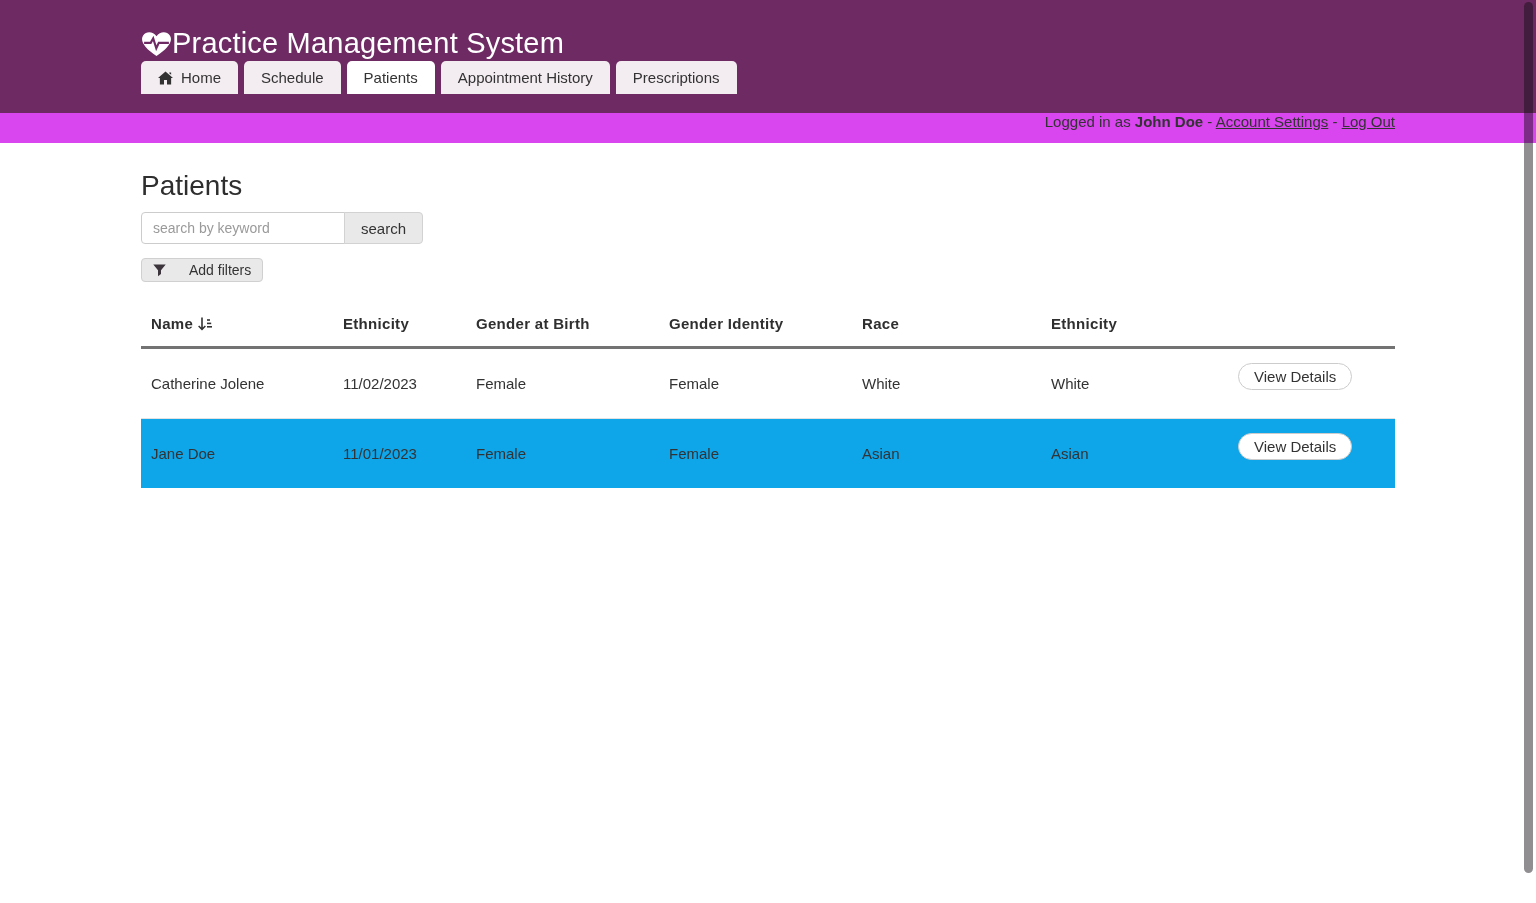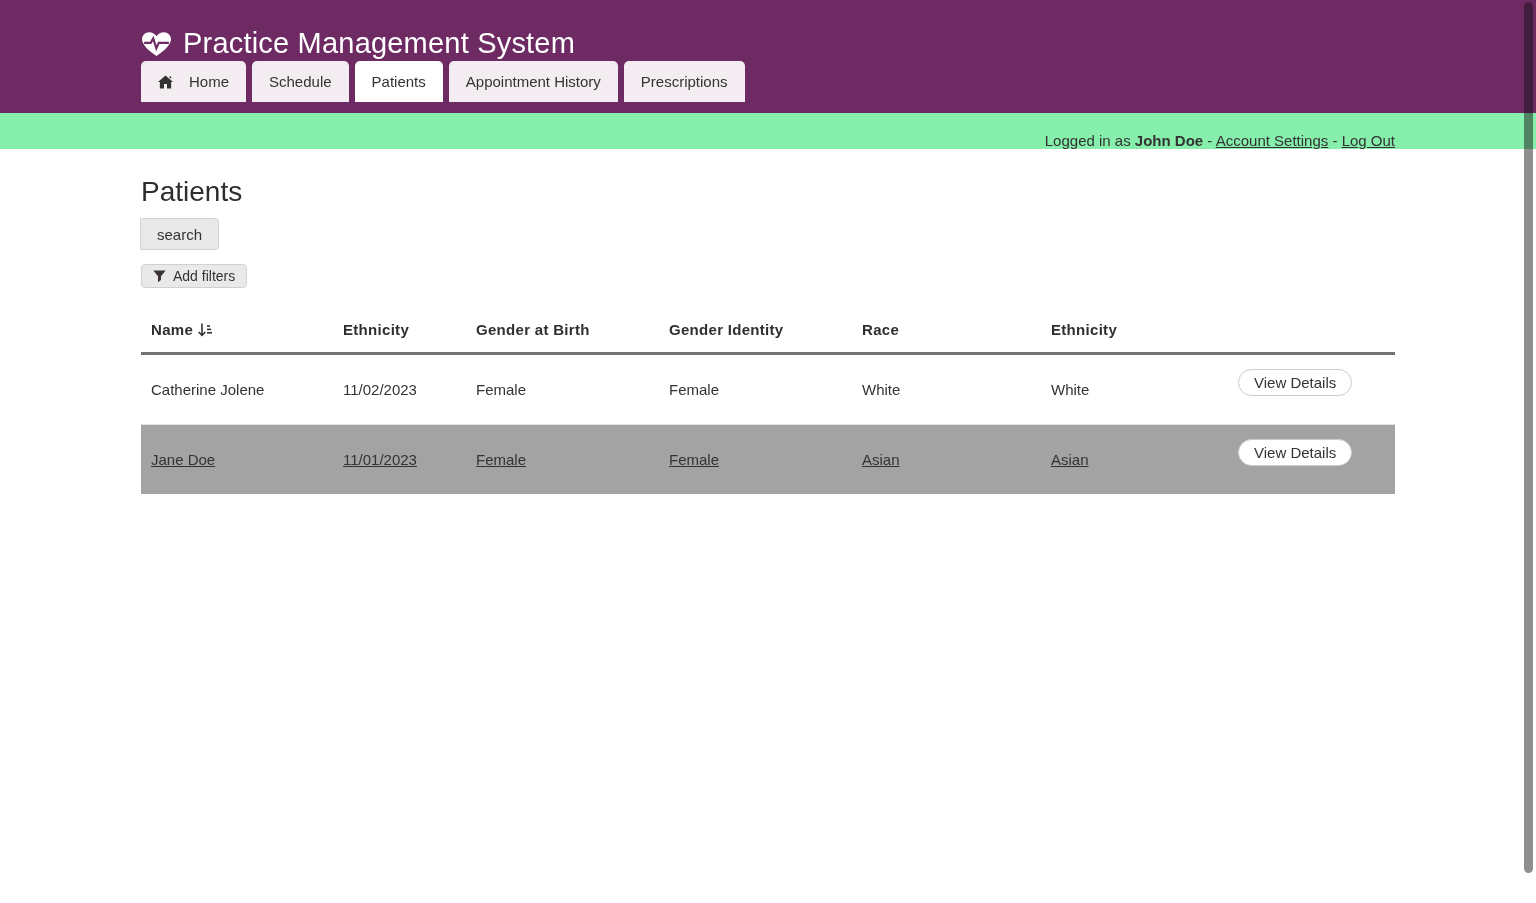--- a/index.html
+++ b/index.html
@@ -8,44 +8,44 @@
     font-family: "Liberation Sans", "DejaVu Sans", sans-serif;
     color: #333;
     background: #fff;
     overflow: hidden;
     position: relative;
   }
   .container { width: 1254px; margin: 0 auto; }
 
   
   .app-header { background: #6e2a63; height: 113px; }
-  .brand { display: flex; align-items: center; gap: 11px; padding-top: 26px; height: 61px; }
+  .brand { display: flex; align-items: center; padding-top: 26px; height: 61px; }
   .brand-icon { width: 31px; height: 28px; display: inline-flex; flex: none; }
   .brand-title { color: #fff; font-size: 29px; font-weight: 400; letter-spacing: 0.2px; }
 
   .tabs { display: flex; gap: 6px; height: 33px; }
   .tab {
     background: #f3ecf1;
     color: #333;
     border-radius: 5px 5px 0 0;
     padding: 0 17px;
-    height: 41px;
+    height: 33px;
     display: inline-flex;
     align-items: center;
-    gap: 16px;
+    gap: 8px;
     font-size: 15px;
     cursor: pointer;
     text-decoration: none;
     white-space: nowrap;
   }
   .tab.active { background: #ffffff; }
   .tab .tab-icon { width: 15px; height: 14px; display: inline-flex; }
 
   
-  .userbar { background: #86efac; height: 36px; display: flex; align-items: flex-end; }
+  .userbar { background: #d946ef; height: 30px; display: flex; align-items: flex-start; }
   .userbar-inner { text-align: right; font-size: 15px; color: #333; }
   .userbar-inner .bold { font-weight: 700; }
   .userbar-inner a { color: #333; text-decoration: underline; cursor: pointer; }
 
   
   .page-title { font-size: 28px; font-weight: 400; color: #2e2e2e; margin-top: 27px; }
 
   .search-row { display: flex; margin-top: 10px; }
   .search-input {
     width: 204px; height: 32px;
@@ -68,21 +68,21 @@
     font-size: 15px;
     font-family: inherit;
     color: #333;
     cursor: pointer;
   }
 
   .add-filters-btn {
     margin-top: 14px;
     display: inline-flex;
     align-items: center;
-    gap: 7px;
+    gap: 23px;
     background: #e9e9e9;
     border: 1px solid #d0d0d0;
     border-radius: 4px;
     padding: 0 11px;
     height: 24px;
     font-size: 14px;
     font-family: inherit;
     color: #333;
     cursor: pointer;
   }
@@ -96,21 +96,21 @@
     font-weight: 700;
     letter-spacing: 0.3px;
     color: #2f2f2f;
     padding: 14px 10px;
     border-bottom: 3px solid #737373;
     white-space: nowrap;
   }
   td { font-size: 15px; color: #333; padding: 21px 10px; white-space: nowrap; overflow: hidden; }
   tbody tr { border-bottom: 1px solid #e2e2e2; }
   tbody tr:last-child { border-bottom: none; }
-  tbody tr.striped { background: #a3a3a3; text-decoration: underline; }
+  tbody tr.striped { background: #0ea5e9; }
   td.actions { text-align: left; padding-top: 14px; padding-bottom: 28px; }
 
   .sort-icon { width: 14px; height: 14px; display: inline-block; vertical-align: -2px; margin-left: 5px; }
   .th-name-wrap { display: inline-flex; align-items: center; cursor: pointer; }
 
   .view-details-btn {
     background: #fff;
     border: 1px solid #ccc;
     border-radius: 15px;
     padding: 4px 15px;
@@ -179,20 +179,21 @@
     <a>Account Settings</a>
     <span>-</span>
     <a>Log Out</a>
   </div>
 </div>
 
 <main class="container">
   <h1 class="page-title">Patients</h1>
 
   <div class="search-row">
+    <input class="search-input" type="text" placeholder="search by keyword" style="">
     <button class="search-btn">search</button>
   </div>
 
   <button class="add-filters-btn">
     <span class="filter-icon">
       <svg viewBox="0 0 14 13" width="13" height="13">
         <path fill="#3b353b" d="M0.3 0 L13.7 0 L8.6 6.1 L8.6 10.2 L5.4 12.6 L5.4 6.1 Z"></path>
       </svg>
     </span>
     <span>Add filters</span>

